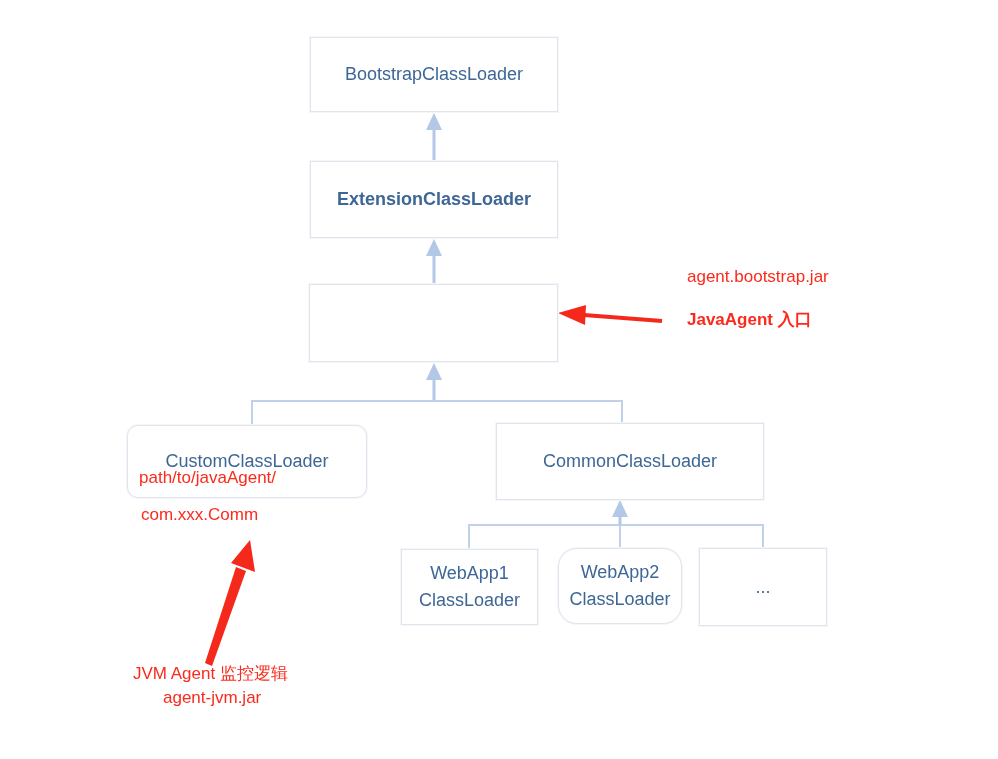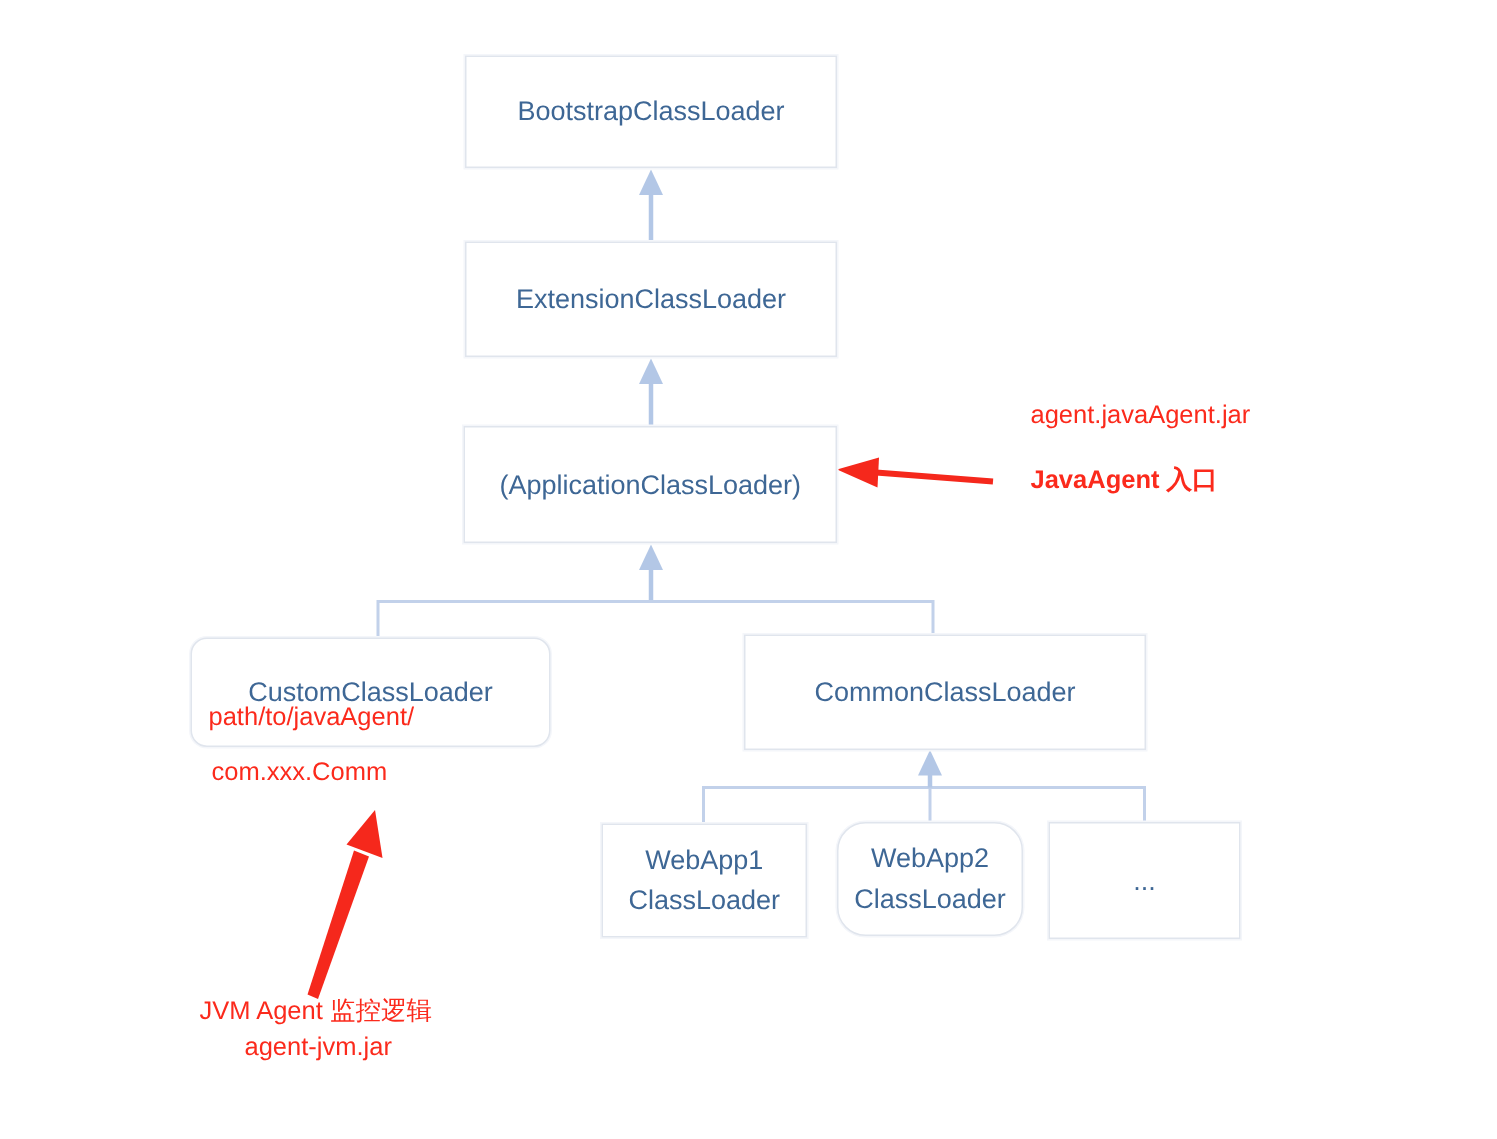--- a/index.html
+++ b/index.html
@@ -77,26 +77,25 @@
     <g>
       <polygon class="red-fill" points="205,663 236,567 246,571 212,666"></polygon>
       <polygon class="red-fill" points="231,563 250,540 255,572"></polygon>
     </g>
   </svg>
 
   <div class="node" style="left:310px;top:37px;width:248px;height:75px;">
     <span>BootstrapClassLoader</span>
   </div>
 
-  <div class="node" style="left:310px;top:161px;width:248px;height:77px;">
+  <div class="node" style="left:310px;top:161px;width:248px;height:77px;font-weight:bold;">
     <span>ExtensionClassLoader</span>
   </div>
 
   <div class="node" style="left:309px;top:284px;width:249px;height:78px;">
-    <span>(ApplicationClassLoader)</span>
   </div>
 
   <div class="node" style="left:127px;top:425px;width:240px;height:73px;border-radius:11px;">
     <span>CustomClassLoader</span>
   </div>
 
   <div class="node" style="left:496px;top:423px;width:268px;height:77px;">
     <span>CommonClassLoader</span>
   </div>
 
@@ -107,21 +106,21 @@
 
   <div class="node" style="left:558px;top:548px;width:124px;height:76px;border-radius:19px;">
     <span>WebApp2</span>
     <span>ClassLoader</span>
   </div>
 
   <div class="node" style="left:699px;top:548px;width:128px;height:78px;">
     <span>...</span>
   </div>
 
-  <div class="red-note" style="left:687px;top:266px;">agent.javaAgent.jar</div>
+  <div class="red-note" style="left:687px;top:266px;">agent.bootstrap.jar</div>
 
   <div class="red-note" style="left:687px;top:309px;font-weight:bold;">JavaAgent 入口</div>
 
   <div class="red-note" style="left:123px;top:467px;margin-left:16px;">path/to/javaAgent/</div>
 
   <div class="red-note" style="left:141px;top:504px;">com.xxx.Comm</div>
 
   <div class="red-note" style="left:133px;top:663px;">JVM Agent 监控逻辑</div>
 
   <div class="red-note" style="left:163px;top:687px;">agent-jvm.jar</div>

